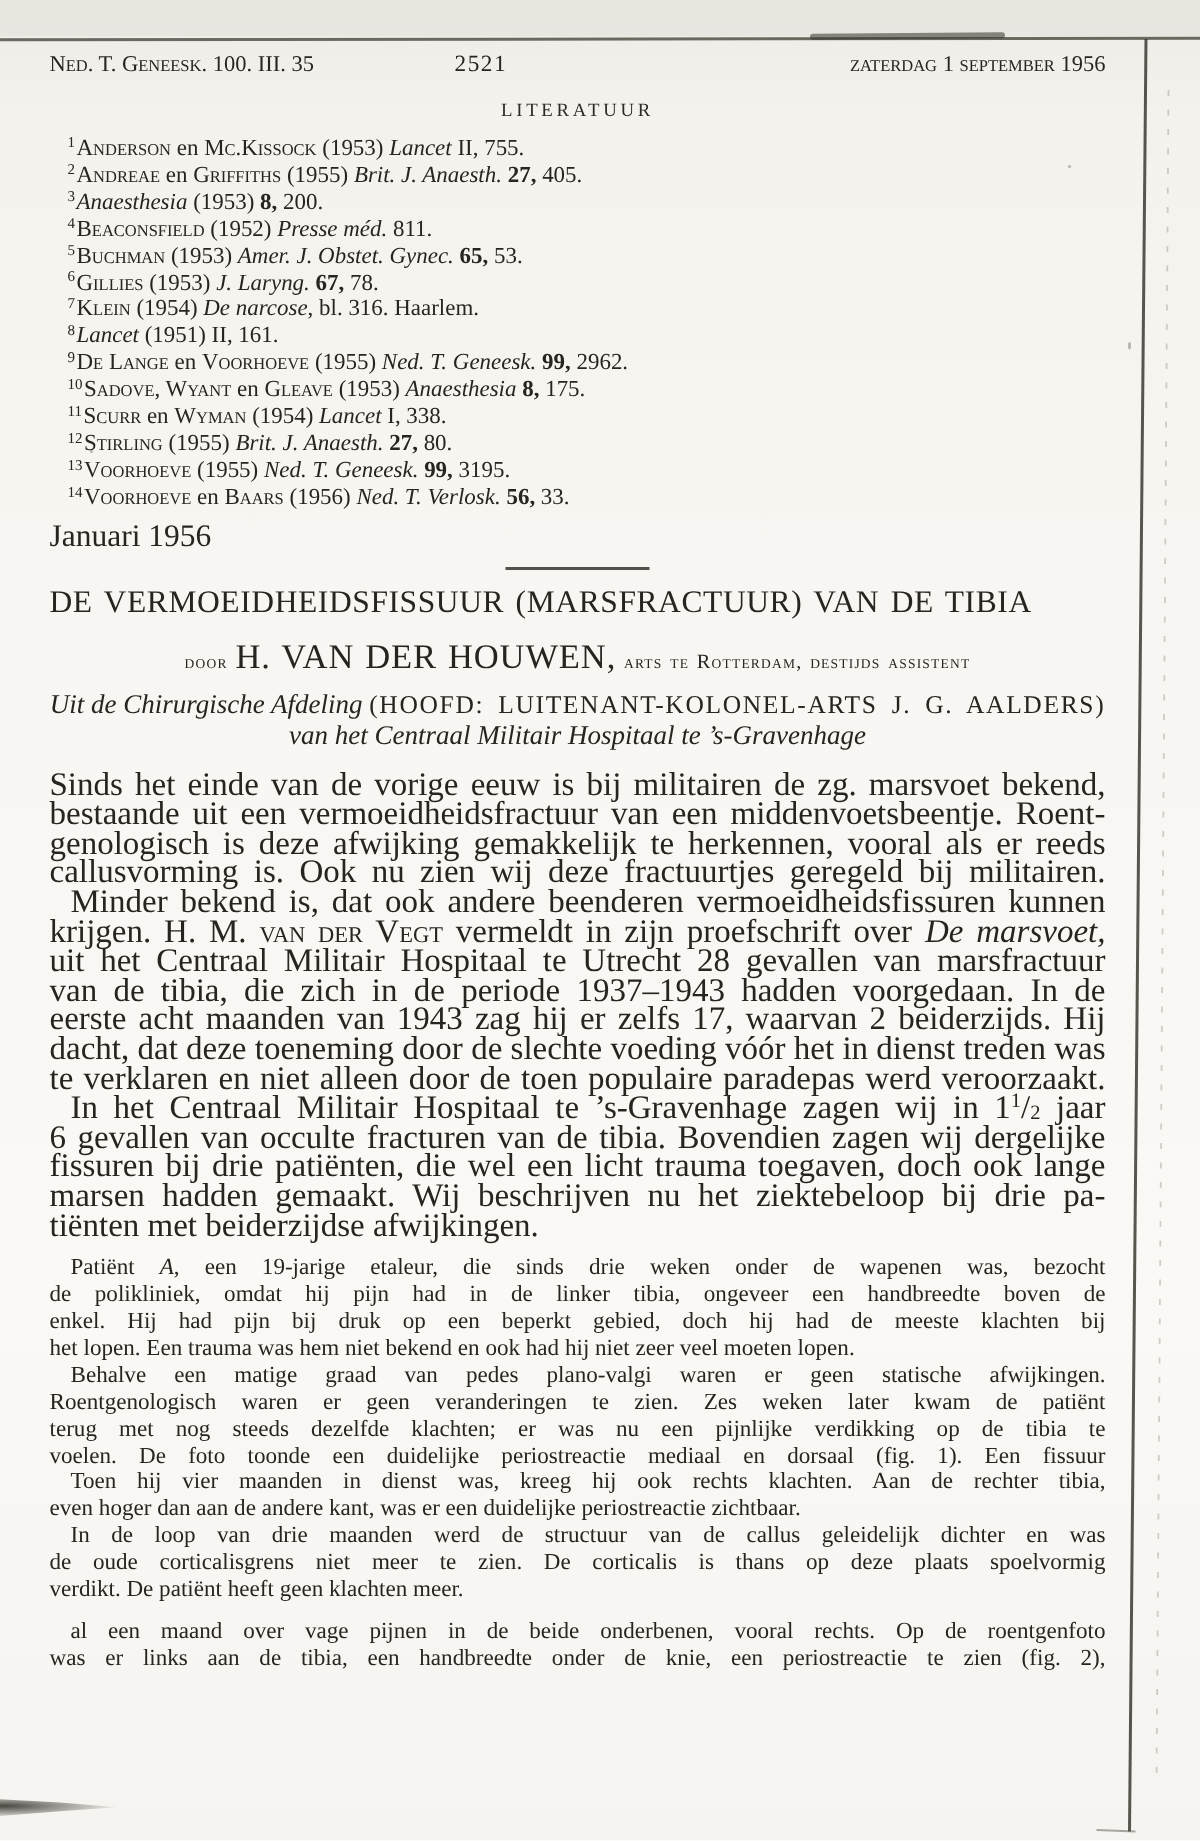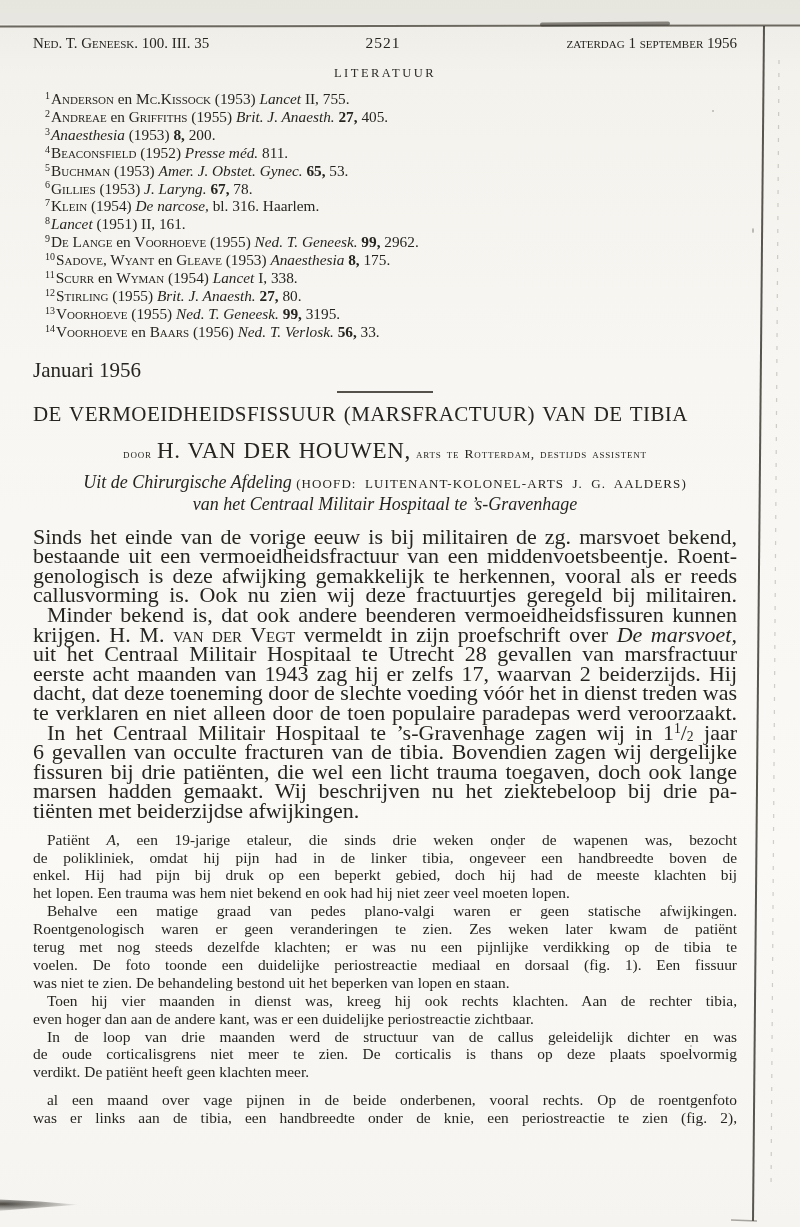--- a/index.html
+++ b/index.html
@@ -7,36 +7,36 @@
     position:relative;
     width:800px;height:1227px;
     background:linear-gradient(180deg,#edebe5 0%,#f3f2ed 6%,#f7f6f2 30%,#faf9f6 70%,#f5f4f0 100%);
     font-family:Liberation Serif, serif;
     color:#262520;
     overflow:hidden;
   }
   .content{position:absolute;left:33px;top:34px;width:704px;}
   
   .hdr{display:grid;grid-template-columns:270px 160px 274px;align-items:baseline;font-size:15px;}
-  .hdr .c{text-align:center;font-size:15.5px;letter-spacing:1px;}
+  .hdr .c{text-align:left;font-size:15.5px;letter-spacing:1px;}
   .hdr .r{text-align:right;}
   .seg-sc{font-variant:small-caps;}
   .seg-i{font-style:italic;}
   .seg-b{font-weight:bold;}
   .seg-nm{font-size:23px;letter-spacing:.6px;}
-  .seg-cap{font-style:normal;font-size:13px;letter-spacing:1.1px;word-spacing:4px;margin-top:40px;}
+  .seg-cap{font-style:normal;font-size:17px;letter-spacing:1.1px;word-spacing:4px;margin-top:40px;}
   sup.frac{font-size:.62em;vertical-align:.5em;line-height:0;}
   sub.frac{font-size:.62em;vertical-align:-.05em;line-height:0;}
   
   .lit{margin-top:14px;text-align:center;font-size:12.5px;letter-spacing:2.5px;color:#2c2b26;}
   .refs{margin-top:9px;margin-left:12px;font-size:15.3px;line-height:17.9px;}
   .ref{white-space:nowrap;}
   .ref sup{font-size:10px;position:relative;top:1px;vertical-align:super;line-height:0;margin-right:1px;}
   
-  .januari{margin-top:17px;font-size:21px;}
+  .januari{margin-top:4px;font-size:21px;}
   .rule{margin:8px auto 0;width:96px;border-top:2px solid #54514a;}
   .title{margin-top:9px;text-align:left;font-size:21px;letter-spacing:.4px;word-spacing:2px;}
   .byline{margin-top:11px;text-align:center;font-size:13.5px;letter-spacing:.8px;word-spacing:1px;}
   .affil{margin-top:8px;text-align:center;font-size:18px;line-height:21.5px;}
   .affil .ln{display:block;}
   
   .body{margin-top:11px;}
   .para{margin:0;}
   .para.normal{font-size:22px;line-height:19.6px;}
   .para.small{font-size:15.4px;line-height:17.9px;}
@@ -101,20 +101,21 @@
         <div class="para normal">
           <div class="line">Sinds het einde van de vorige eeuw is bij militairen de zg. marsvoet bekend,</div>
           <div class="line">bestaande uit een vermoeidheidsfractuur van een middenvoetsbeentje. Roent-</div>
           <div class="line">genologisch is deze afwijking gemakkelijk te herkennen, vooral als er reeds</div>
           <div class="line">callusvorming is. Ook nu zien wij deze fractuurtjes geregeld bij militairen.</div>
         </div>
         <div class="para normal indent">
           <div class="line">Minder bekend is, dat ook andere beenderen vermoeidheidsfissuren kunnen</div>
           <div class="line">krijgen. H. M. <span class="seg-sc">van der Vegt</span> vermeldt in zijn proefschrift over <span class="seg-i">De marsvoet,</span></div>
           <div class="line">uit het Centraal Militair Hospitaal te Utrecht 28 gevallen van marsfractuur</div>
+          <div class="line">van de tibia, die zich in de periode 1937–1943 hadden voorgedaan. In de</div>
           <div class="line">eerste acht maanden van 1943 zag hij er zelfs 17, waarvan 2 beiderzijds. Hij</div>
           <div class="line">dacht, dat deze toeneming door de slechte voeding vóór het in dienst treden was</div>
           <div class="line">te verklaren en niet alleen door de toen populaire paradepas werd veroorzaakt.</div>
         </div>
         <div class="para normal indent">
           <div class="line">In het Centraal Militair Hospitaal te ’s-Gravenhage zagen wij in 1<sup class="frac">1</sup>/<sub class="frac">2</sub> jaar</div>
           <div class="line">6 gevallen van occulte fracturen van de tibia. Bovendien zagen wij dergelijke</div>
           <div class="line">fissuren bij drie patiënten, die wel een licht trauma toegaven, doch ook lange</div>
           <div class="line">marsen hadden gemaakt. Wij beschrijven nu het ziektebeloop bij drie pa-</div>
           <div class="line short">tiënten met beiderzijdse afwijkingen.</div>
@@ -123,21 +124,20 @@
           <div class="line">Patiënt <span class="seg-i">A</span>, een 19-jarige etaleur, die sinds drie weken onder de wapenen was, bezocht</div>
           <div class="line">de polikliniek, omdat hij pijn had in de linker tibia, ongeveer een handbreedte boven de</div>
           <div class="line">enkel. Hij had pijn bij druk op een beperkt gebied, doch hij had de meeste klachten bij</div>
           <div class="line short">het lopen. Een trauma was hem niet bekend en ook had hij niet zeer veel moeten lopen.</div>
         </div>
         <div class="para small indent">
           <div class="line">Behalve een matige graad van pedes plano-valgi waren er geen statische afwijkingen.</div>
           <div class="line">Roentgenologisch waren er geen veranderingen te zien. Zes weken later kwam de patiënt</div>
           <div class="line">terug met nog steeds dezelfde klachten; er was nu een pijnlijke verdikking op de tibia te</div>
           <div class="line">voelen. De foto toonde een duidelijke periostreactie mediaal en dorsaal (fig. 1). Een fissuur</div>
-          <div class="line short">was niet te zien. De behandeling bestond uit het beperken van lopen en staan.</div>
         </div>
         <div class="para small indent">
           <div class="line">Toen hij vier maanden in dienst was, kreeg hij ook rechts klachten. Aan de rechter tibia,</div>
           <div class="line short">even hoger dan aan de andere kant, was er een duidelijke periostreactie zichtbaar.</div>
         </div>
         <div class="para small indent">
           <div class="line">In de loop van drie maanden werd de structuur van de callus geleidelijk dichter en was</div>
           <div class="line">de oude corticalisgrens niet meer te zien. De corticalis is thans op deze plaats spoelvormig</div>
           <div class="line short">verdikt. De patiënt heeft geen klachten meer.</div>
         </div>

